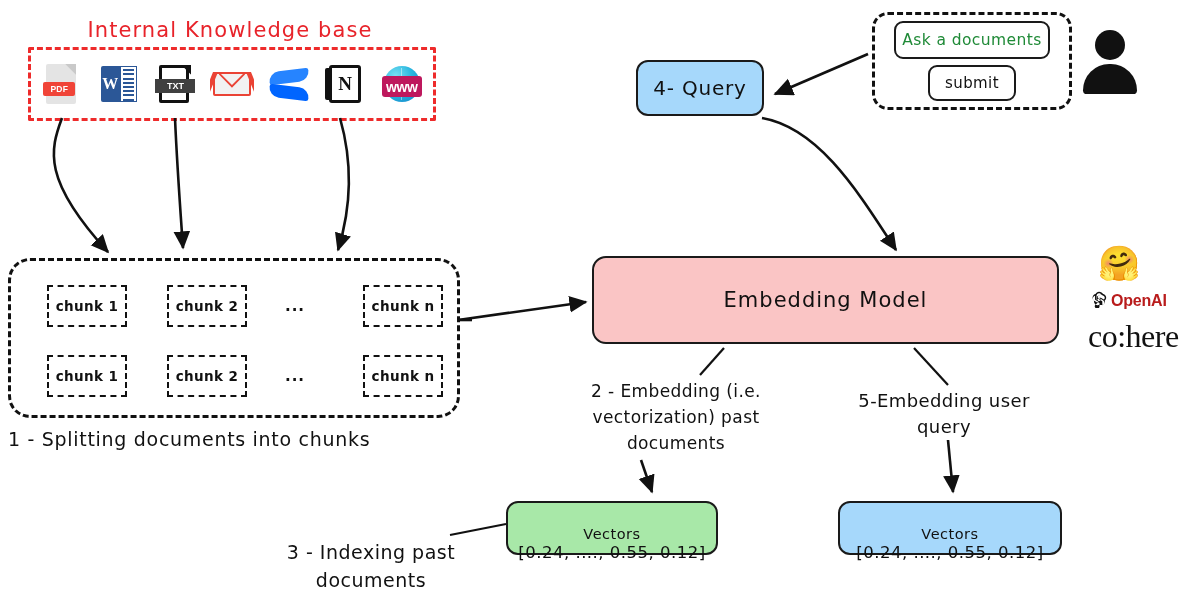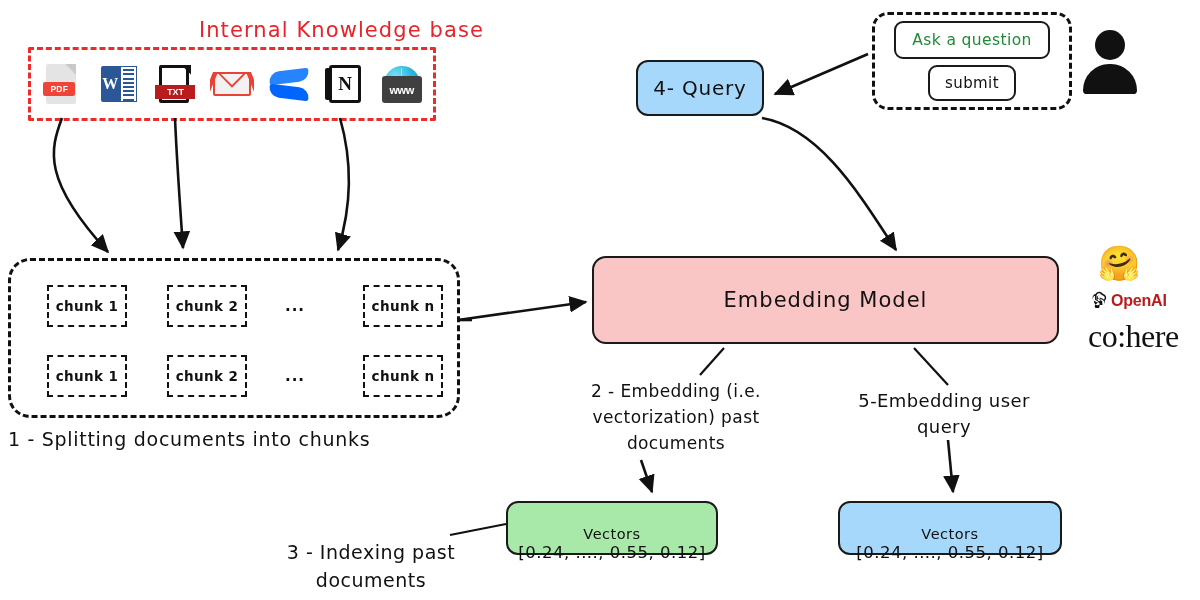--- a/index.html
+++ b/index.html
@@ -21,25 +21,24 @@
   .hand {
     font-family: "DejaVu Sans", sans-serif;
     color: #111;
     letter-spacing: .6px;
     white-space: pre;
   }
 
   
   #kb-title {
     left: 0; top: 18px; width: 460px;
-    text-align: right;
+    text-align: center;
     color: #e8232a;
     font-size: 21px;
     letter-spacing: 1.1px;
-    margin-left: 24px;
   }
   #kb-box {
     left: 28px; top: 47px; width: 408px; height: 74px;
     border: 3px dashed #ee2b2b;
     border-radius: 2px;
     box-sizing: border-box;
   }
   #kb-icons {
     left: 28px; top: 47px; width: 408px; height: 74px;
     display: flex; align-items: center; justify-content: space-around;
@@ -61,21 +60,21 @@
     align-items:center;justify-content:center;font-family:"Liberation Serif",serif;}
   .ic-w .pg{position:absolute;left:23px;top:4px;width:17px;height:36px;background:#fff;border:1px solid #2b5797;
     box-sizing:border-box;overflow:hidden;}
   .ic-w .pg i{display:block;height:2px;background:#2b5797;margin:2.2px 2px 0 2px;}
 
   
   .ic-txt .sheet{position:absolute;left:6px;top:3px;width:30px;height:38px;background:#fff;border:3px solid #111;
     box-sizing:border-box;border-radius:2px;}
   .ic-txt .fold{position:absolute;right:6px;top:3px;width:10px;height:10px;background:#111;
     clip-path: polygon(0 0,100% 100%,100% 0);}
-  .ic-txt .lbl{position:absolute;left:2px;top:23px;width:40px;height:14px;background:#b91c1c;color:#fff;
+  .ic-txt .lbl{position:absolute;left:2px;top:17px;width:40px;height:14px;background:#404040;color:#fff;
     font-size:9px;font-weight:bold;display:flex;align-items:center;justify-content:center;
     font-family:"Liberation Sans",sans-serif;}
 
   
   .ic-gm{overflow:hidden;}
   .ic-gm .env{position:absolute;left:3px;top:10px;width:38px;height:24px;background:#f2f2f2;border:2px solid #ea4335;
     box-sizing:border-box;border-radius:2px;}
   .ic-gm .m{position:absolute;left:3px;top:10px;width:38px;height:24px;}
   .ic-gm .m:before,.ic-gm .m:after{content:"";position:absolute;top:0;width:5px;height:25px;background:#ea4335;}
   .ic-gm .m:before{left:0;transform:skewX(-22deg);transform-origin:top left;}
@@ -93,22 +92,22 @@
     box-sizing:border-box;border-radius:3px;}
   .ic-nt .cube span{position:absolute;inset:0;display:flex;align-items:center;justify-content:center;
     font-family:"Liberation Serif",serif;font-size:19px;font-weight:bold;color:#111;}
   .ic-nt .sp{position:absolute;left:2px;top:6px;width:6px;height:32px;background:#111;border-radius:2px;}
 
   
   .ic-www .globe{position:absolute;left:4px;top:4px;width:36px;height:36px;border-radius:50%;
     background: radial-gradient(circle at 32% 28%, #79e2f2 0%, #2bb7e0 45%, #1183c9 100%);}
   .ic-www .globe:before{content:"";position:absolute;left:50%;top:2px;width:1.5px;height:32px;margin-left:-.75px;background:rgba(255,255,255,.45);}
   .ic-www .globe:after{content:"";position:absolute;left:2px;top:50%;width:32px;height:1.5px;margin-top:-.75px;background:rgba(255,255,255,.45);}
-  .ic-www .band{position:absolute;left:2px;top:14px;width:40px;height:27px;background:#404040;border-radius:3px;
-    display:flex;align-items:center;justify-content:center;color:#fff;font-size:11px;font-weight:bold;
+  .ic-www .band{position:absolute;left:2px;top:14px;width:40px;height:21px;background:#be185d;border-radius:3px;
+    display:flex;align-items:center;justify-content:center;color:#fff;font-size:14px;font-weight:bold;
     font-family:"Liberation Sans",sans-serif;letter-spacing:-.4px;}
 
   
   #chunks-box {
     left: 8px; top: 258px; width: 452px; height: 160px;
     border: 3px dashed #111;
     border-radius: 22px;
     box-sizing: border-box;
     font-weight: bold;
   }
@@ -272,21 +271,21 @@
       <div class="chunk c2 hand">chunk 2</div>
       <div class="ellip hand">...</div>
       <div class="chunk cn hand">chunk n</div>
     </div>
   </div>
   <div class="abs hand" id="chunks-caption">1 - Splitting documents into chunks</div>
 
   <div class="abs hand" id="query-box">4- Query</div>
 
   <div class="abs" id="user-widget">
-    <div class="hand" id="ask-field">Ask a question</div>
+    <div class="hand" id="ask-field">Ask a documents</div>
     <div class="hand" id="submit-btn">submit</div>
   </div>
   <div class="abs" id="person">
     <div class="head"></div>
       <div class="body"></div>
   </div>
 
   <div class="abs hand" id="embed-box">Embedding Model</div>
 
   <div class="abs" id="hf-emoji">🤗</div>

